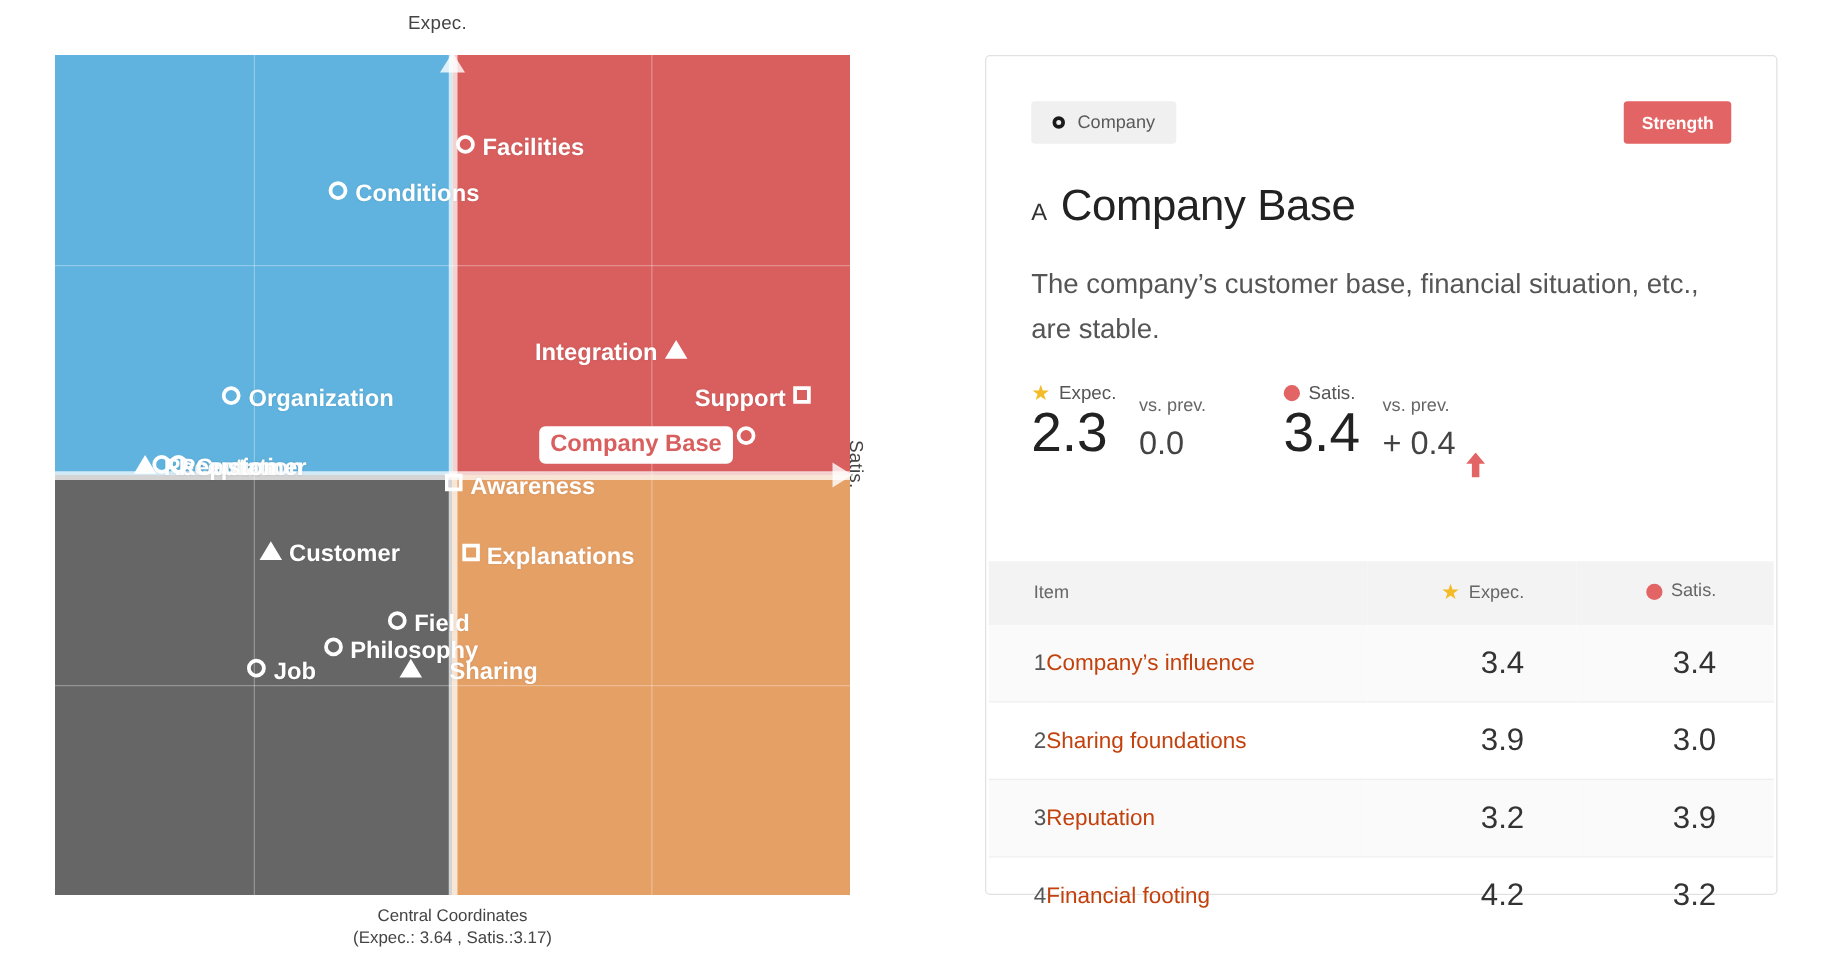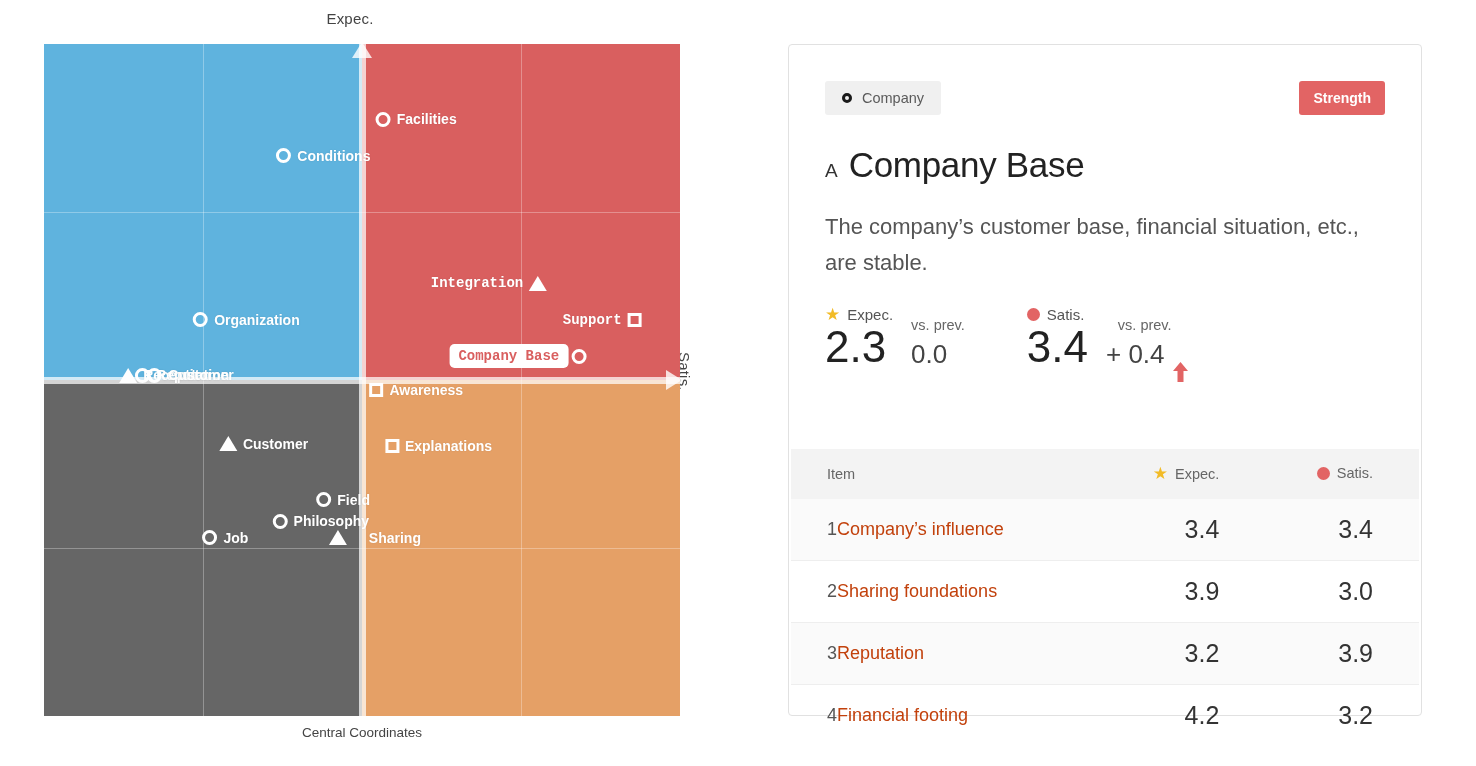--- a/index.html
+++ b/index.html
@@ -58,23 +58,23 @@
   }
   #axis-h-head {
     position: absolute; top: 50%; right: -2px; margin-top: -10px;
     width: 0; height: 0;
     border-top: 10px solid transparent; border-bottom: 10px solid transparent;
     border-left: 16px solid rgba(255,255,255,.80);
   }
 
   
   .pt { position: absolute; transform: translate(-50%, -50%);
-        display: flex; align-items: center; white-space: nowrap;
-        font-size: 14px; font-weight: 700; color: #fff; }
-  .pt.left-label { flex-direction: row-reverse; font-family: Liberation Mono, monospace; }
+        display: flex; align-items: flex-start; white-space: nowrap;
+        font-size: 19px; font-weight: 700; color: #fff; }
+  .pt.left-label { flex-direction: row-reverse; }
   .glyph { display: inline-block; flex: none; }
   .glyph.circle { width: 15px; height: 15px; border: 3.5px solid #fff; border-radius: 50%; }
   .glyph.square { width: 14px; height: 14px; border: 3px solid #fff; }
   .glyph.triangle { width: 0; height: 0; border-left: 9px solid transparent;
                     border-right: 9px solid transparent; border-bottom: 15px solid #fff;
                     position: relative; }
   .glyph.triangle::after { content:""; position:absolute; left:-5px; top:4px;
                     width:0; height:0; border-left:5px solid transparent;
                     border-right:5px solid transparent; }
   .pt .lbl { padding: 0 6px; text-shadow: 0 0 2px rgba(0,0,0,.10); }
@@ -116,21 +116,21 @@
   #title-text { font-size: 35px; color: #222; letter-spacing: -.3px; }
   #description { margin-top: 24px; font-size: 22px; line-height: 1.62;
                  color: #555; max-width: 570px; }
 
   #metrics { display: flex; margin-top: 26px; }
   .metric-grp { display: flex; align-items: flex-end; }
   .metric-block { margin-right: 18px; }
   .metric-head { display: flex; align-items: center; gap: 7px;
                  font-size: 15px; color: #555; margin-bottom: 1px; }
   .metric-val { font-size: 44px; color: #222; line-height: 1.05; font-weight: 400; }
-  .delta-block { margin-right: 62px; text-align: right; }
+  .delta-block { margin-right: 62px; }
   .delta-head { font-size: 14.5px; color: #666; margin-bottom: 6px; }
   .delta-val { font-size: 26px; color: #444; display: flex; align-items: baseline; gap: 5px; }
   .star-icon { color: #f2bb27; font-size: 17px; line-height: 1; }
   .dot-icon { width: 13px; height: 13px; border-radius: 50%; background: #e26464; display:inline-block; }
   .up-arrow { width: 0; height: 0; position: relative; display: inline-block;
               margin-left: 2px; top: -1px; }
   .up-arrow svg { display:block; }
 
   
   #item-table { position: absolute; left: 0; right: 0; bottom: 0; top: 404px;
@@ -240,20 +240,21 @@
           </div>
           <div class="pt" style="left: 29%; top: 73.5%;">
             <span class="glyph circle"></span>
             <span class="lbl">Job</span>
           </div>
         </div>
     </div>
 
     <div id="chart-caption">
       <div>Central Coordinates</div>
+      <div>(Expec.: 3.64 , Satis.:3.17)</div>
     </div>
   </div>
 
   <div id="detail-card">
     <div id="card-top">
 
       <div id="badge-row">
         <div id="type-badge">
           <span class="glyph-dark"></span>
           <span>Company</span>

